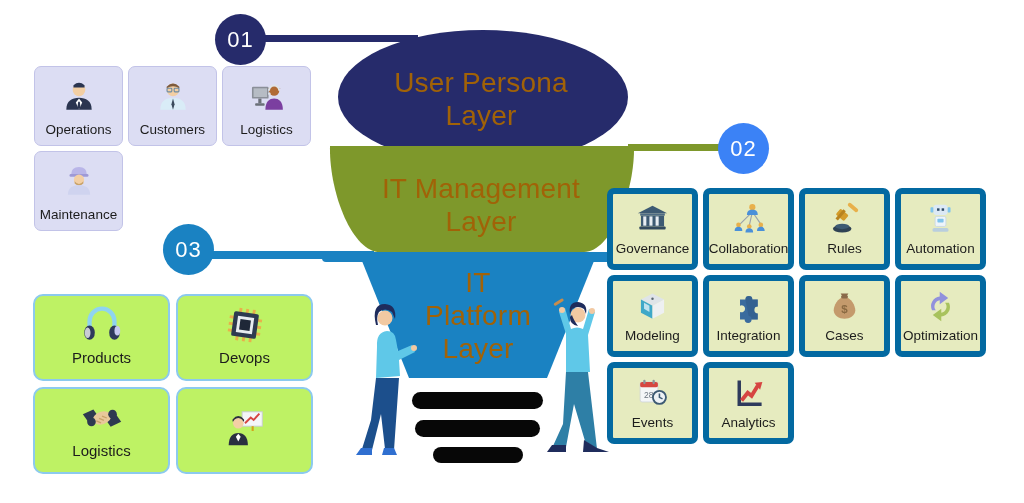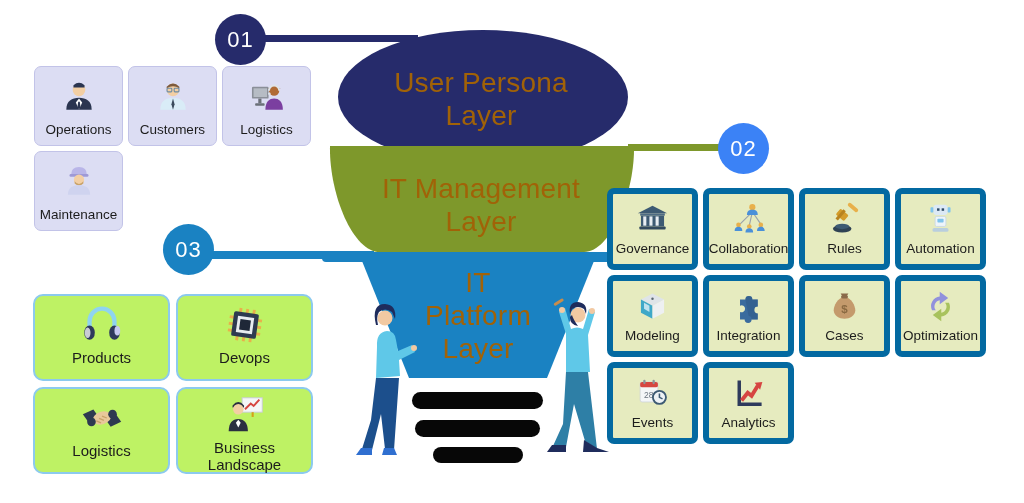--- a/index.html
+++ b/index.html
@@ -371,17 +371,16 @@
         <svg width="46" height="46" viewBox="0 0 48 48">
             <rect x="21" y="5" width="21" height="15" fill="#f4f6f8" stroke="#c8ccd2"></rect>
             <path d="M24 17 L30 11 L33 13.5 L39 7" stroke="#d64541" stroke-width="2" fill="none"></path>
             <line x1="32" y1="20" x2="32" y2="25" stroke="#d4a017" stroke-width="2.2"></line>
             <path d="M11 13 Q17 6 23 13 L23 15 L11 15 Z" fill="#2a3040"></path>
             <circle cx="17" cy="17" r="5.5" fill="#f3cfa4"></circle>
             <path d="M7 40 C7 31 11 27 17 27 C23 27 27 31 27 40 Z" fill="#2a3040"></path>
             <path d="M17 28 L19.5 31 L17 36 L14.5 31 Z" fill="#fff"></path>
           </svg>
       </span>
-      <span class="label">Business Landscape</span>
     </div>
   </div>
 
 </div>
 
 </body></html>

